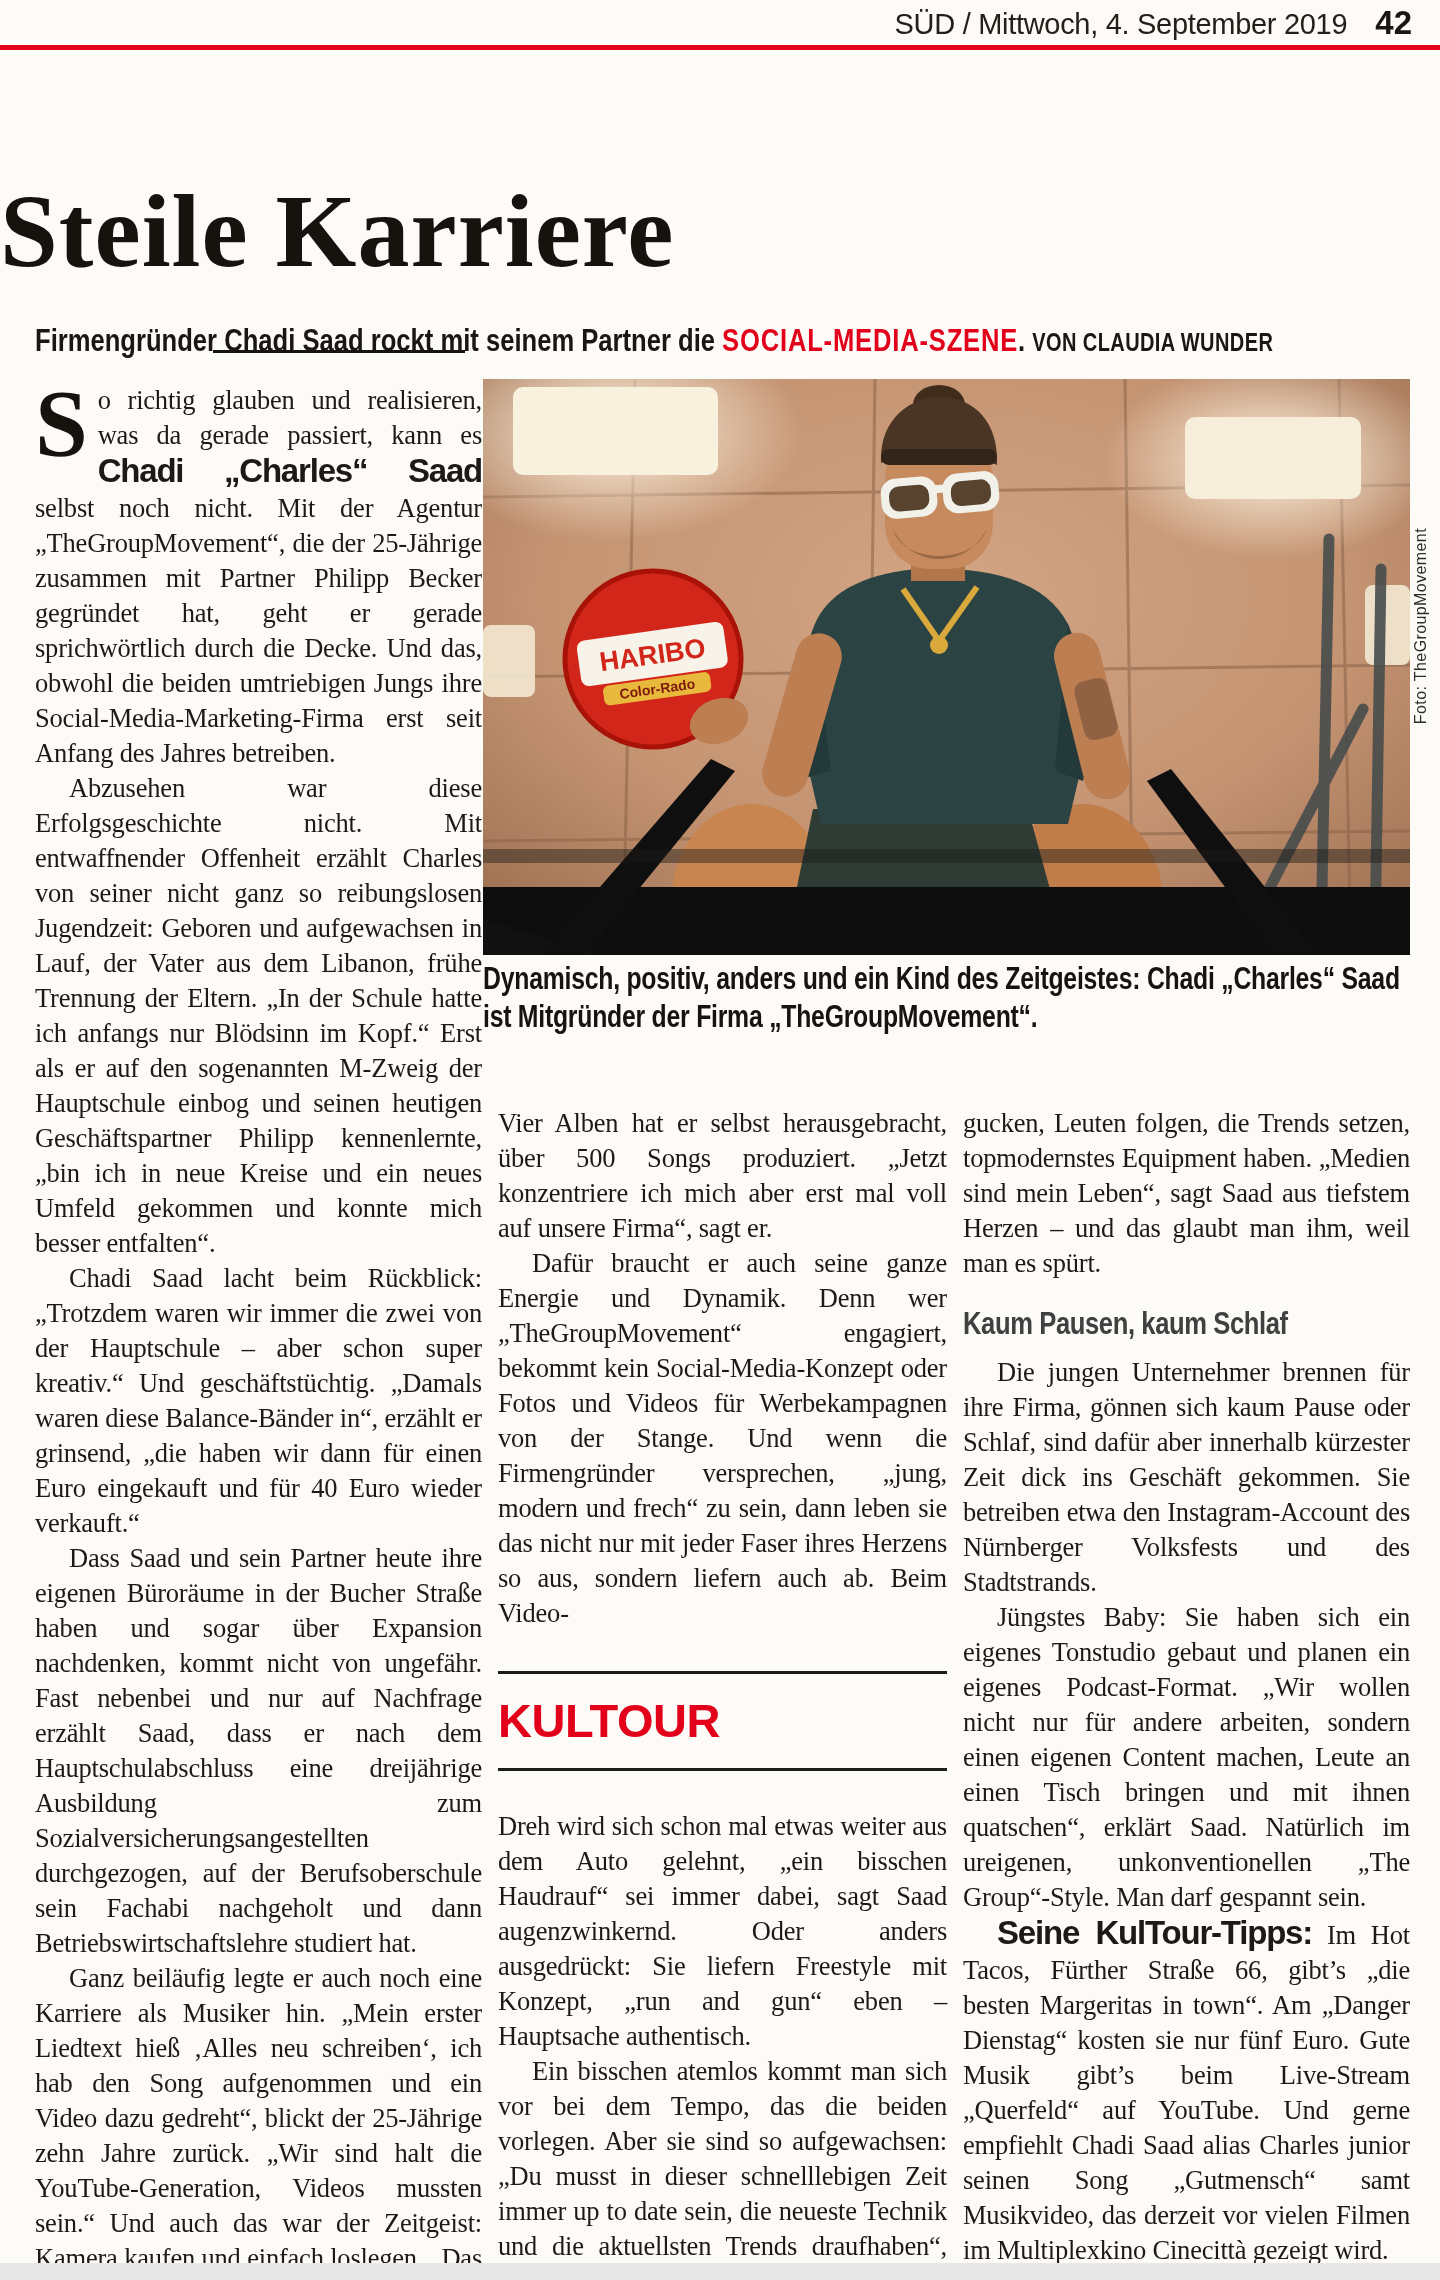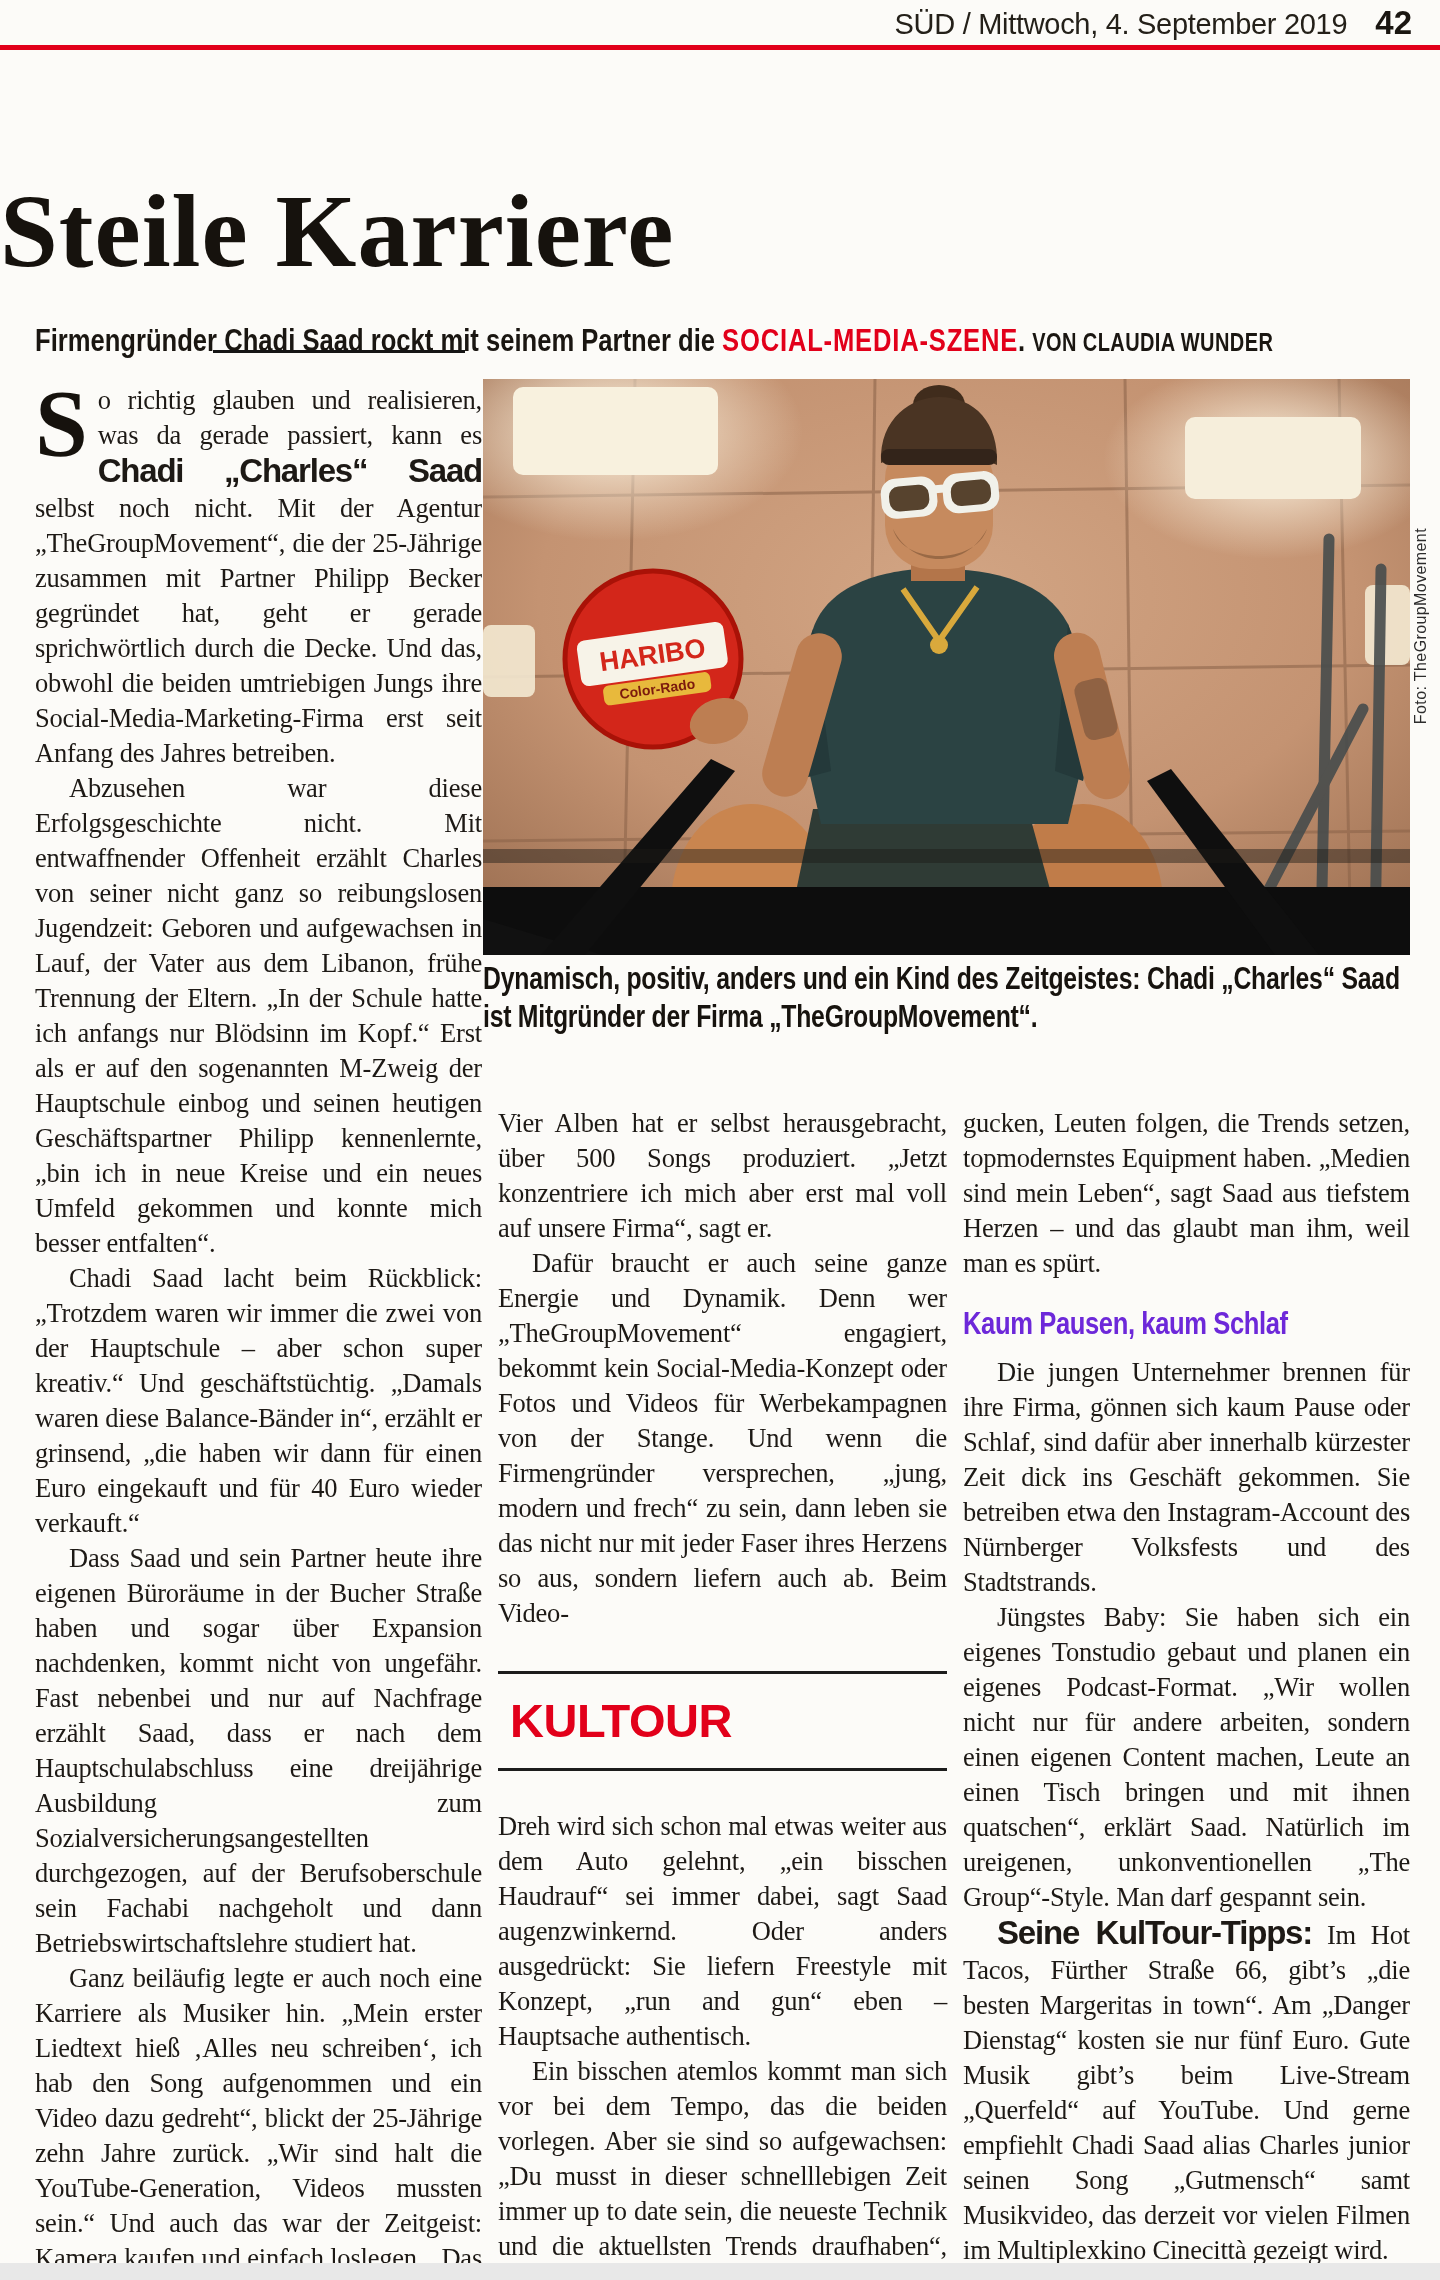--- a/index.html
+++ b/index.html
@@ -53,27 +53,27 @@
     padding:4px 10px 0 0;color:#16120d;
   }
   .bsans{font-family:"Liberation Sans", sans-serif;font-weight:700;font-size:33px;letter-spacing:-1.2px;}
   
   .kultour-rule{height:3px;background:#1c1c1c;}
   .kultour-rule.first{margin:40px 0 0 0;}
   .kultour-rule.second{margin:0 0 38px 0;}
   .kicker{
     font-family:"Liberation Sans", sans-serif;
     font-weight:800;font-size:47px;line-height:50px;
-    color:#e2001a;margin:22px 12px;letter-spacing:-0.5px;
+    color:#e2001a;margin:22px 0;letter-spacing:-0.5px;
     text-align:left;
   }
   .subhead{
     font-family:"Liberation Sans", sans-serif;
     font-weight:800;font-size:32px;line-height:36px;
-    margin:24px 0 14px 0;color:#6d28d9;
+    margin:24px 0 14px 0;color:#404040;
     text-align:left;white-space:nowrap;letter-spacing:-0.5px;
   }
   
   .photo-figure{position:absolute;left:483px;top:379px;width:927px;height:576px;background:#b98f6f;}
   .photo-figure svg{display:block;}
   .photo-credit{
     position:absolute;left:1412px;top:528px;
     writing-mode:vertical-rl;transform:rotate(180deg);
     font-family:"Liberation Sans", sans-serif;
     font-size:16px;color:#2c2c2c;letter-spacing:0.4px;

